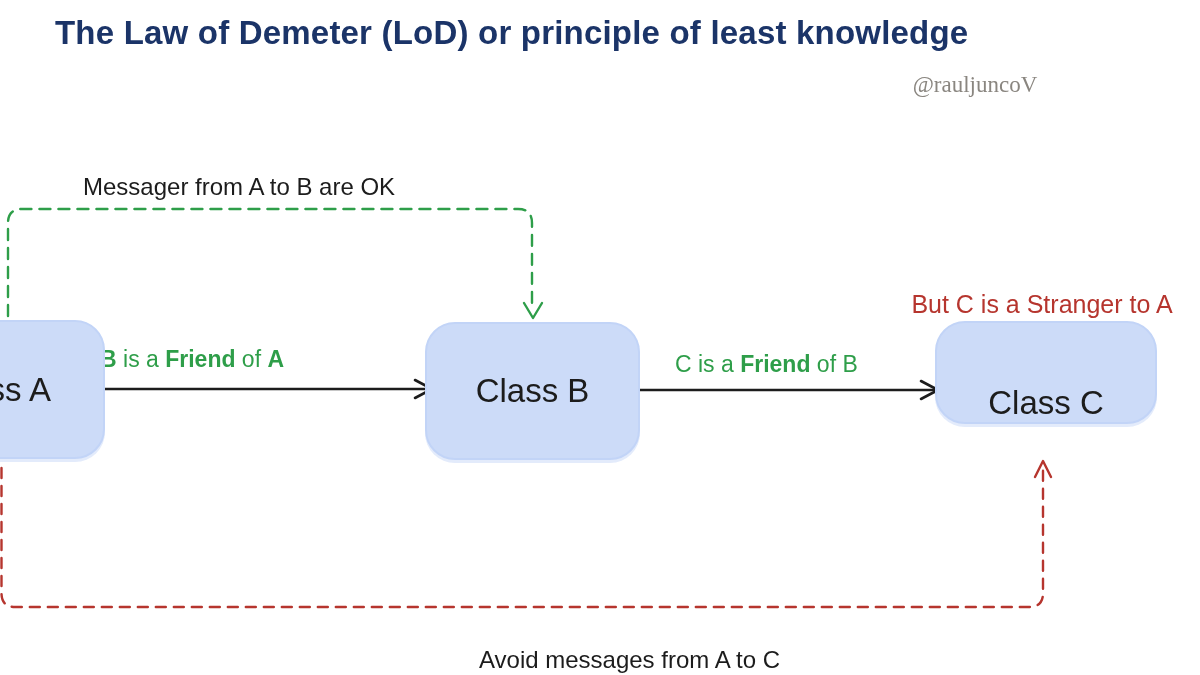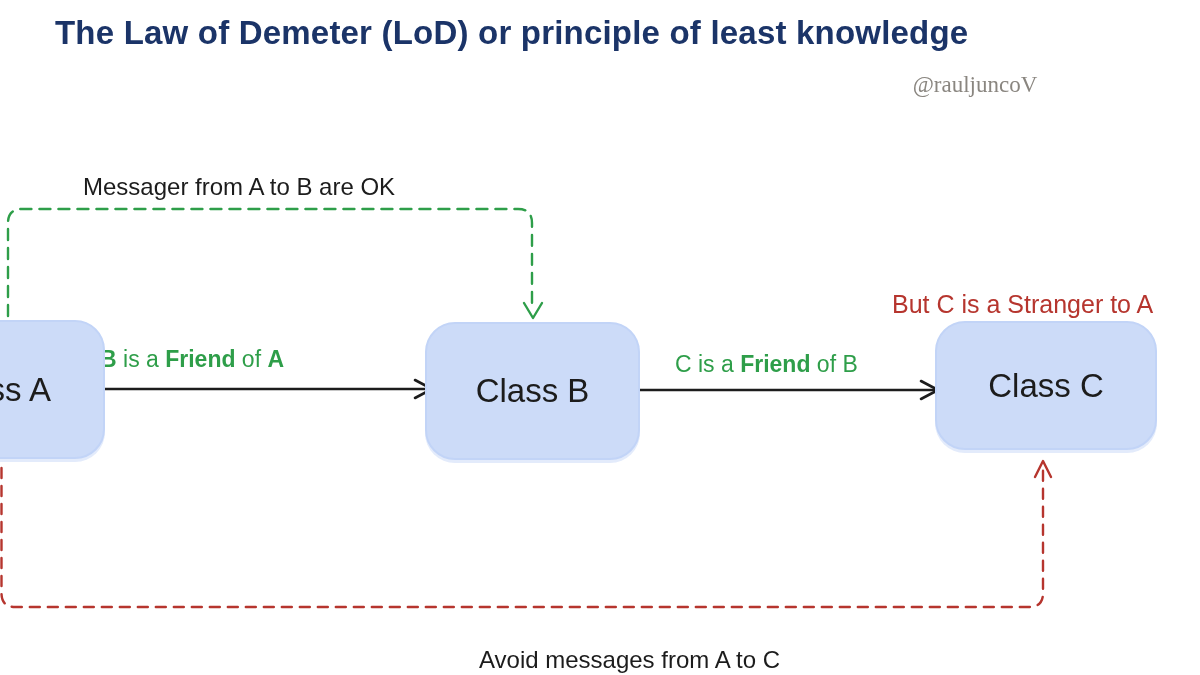--- a/index.html
+++ b/index.html
@@ -60,33 +60,33 @@
     background: var(--box-fill, #ccdbf8);
     border: 2px solid var(--box-border, #c2d4f7);
     border-radius: 30px;
     box-shadow: 0 3px 0 0 rgba(204, 219, 248, 0.55);
     font-size: 33px;
     color: var(--ink, #1c1c1c);
     white-space: nowrap;
   }
   .node-a { left: -115px; top: 320px; width: 220px; height: 139px; }
   .node-b { left: 425px;  top: 322px; width: 215px; height: 138px; }
-  .node-c { left: 935px;  top: 321px; width: 222px; height: 129px; }
+  .node-c { left: 935px;  top: 321px; width: 222px; height: 103px; align-items: flex-end; }
 
   .annotation {
     position: absolute;
     font-size: 24px;
     color: var(--ink, #1c1c1c);
     white-space: nowrap;
     margin-top: 16px;
   }
   .annotation-top    { left: 83px;  top: 157px; }
   .annotation-bottom { left: 360px; top: 630px; width: 420px; text-align: right; }
   .annotation-stranger {
-    left: 892px; top: 274px; width: 300px; text-align: left;
+    left: 892px; top: 274px; width: 300px; text-align: center;
     font-size: 25px; color: var(--red, #b6352e);
   }
 
   .edge-label {
     position: absolute;
     text-align: left;
     font-size: 23px;
     color: var(--green, #2e9e49);
     white-space: nowrap;
   }

